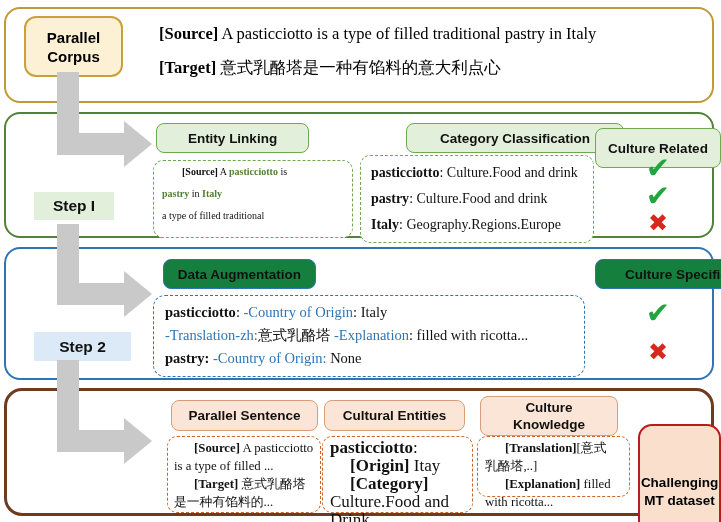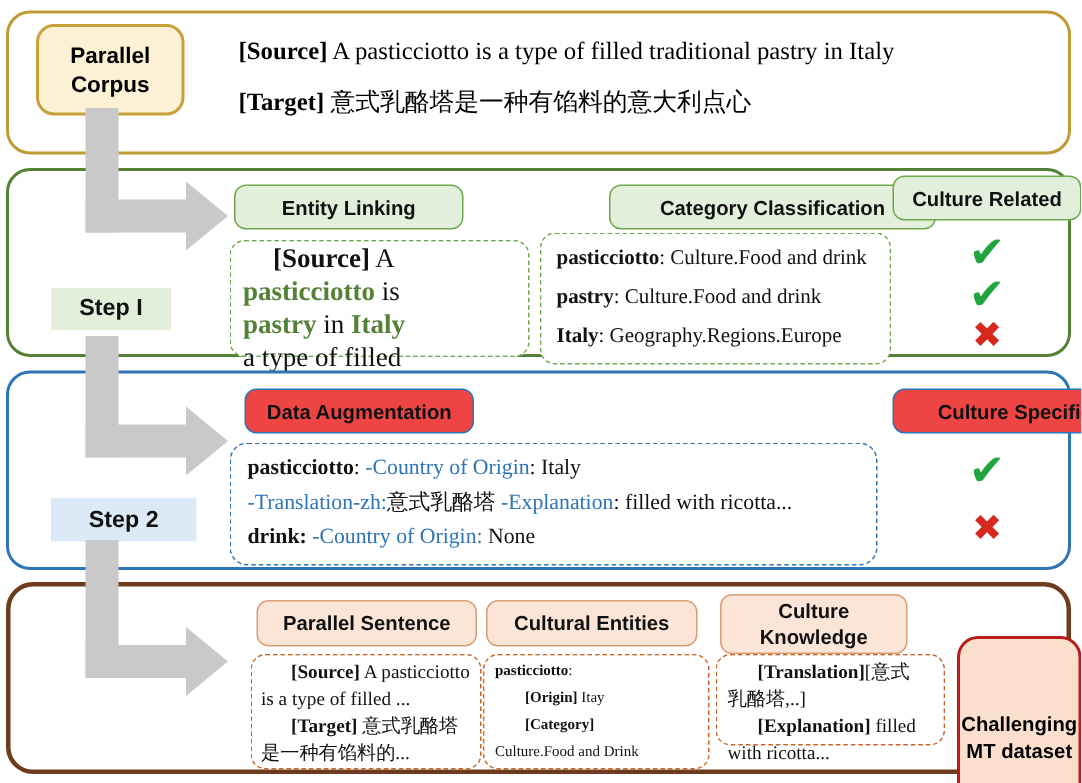--- a/index.html
+++ b/index.html
@@ -11,21 +11,21 @@
   .band-top  {top:7px;  height:96px; border:2.5px solid #BF9B35;border-radius:16px;}
   .band-step1{top:112px;height:126px;border:2.5px solid #538135;border-radius:16px;}
   .band-step2{top:247px;height:133px;border:2.5px solid #2E75B6;border-radius:16px;}
   .band-out  {top:388px;height:128px;border:3px solid #6E3B1E;border-radius:18px;}
 
   
   .header{position:absolute;display:flex;flex-direction:column;align-items:center;justify-content:center;
           border-radius:8px;font-weight:bold;font-size:13.5px;color:#111;
           box-sizing:border-box;text-align:right;line-height:17px;}
   .header-green {background:#E2EFDA;border:1.5px solid #6FA84F;}
-  .header-blue  {background:#ef4444;border:1.5px solid #2E75B6;}
+  .header-blue  {background:#15803d;border:1.5px solid #2E75B6;}
   .header-orange{background:#FBE5D6;border:1.5px solid #DA9E76;}
 
   .steplabel{position:absolute;display:flex;align-items:center;justify-content:center;
              font-weight:bold;font-size:15.5px;color:#111;}
   .steplabel-green{background:#E2EFDA;}
   .steplabel-blue {background:#DCEAF7;}
 
   
   .dashedbox{position:absolute;border-radius:10px;box-sizing:border-box;
              font-family:"Liberation Serif",serif;color:#111;background:#fff;}
@@ -79,76 +79,76 @@
     <div class="topsentences">
       <div class="line"><span class="seg-tag">[Source]</span><span class="seg-plain">  A pasticciotto is a type of filled traditional pastry in Italy</span></div>
       <div class="line"><span class="seg-tag">[Target]</span><span class="seg-plain">  意式乳酪塔是一种有馅料的意大利点心</span></div>
     </div>
   </div>
 
   <div class="band band-step1">
     <div class="steplabel steplabel-green" style="left:28px;top:78px;width:80px;height:28px;">Step I</div>
 
     <div class="header header-green" style="left:150px;top:9px;width:153px;height:30px;">Entity Linking</div>
-    <div class="dashedbox dashed-green" style="left:147px;top:46px;width:200px;height:78px;padding:0 8px;font-size:18px;line-height:22px;">
+    <div class="dashedbox dashed-green" style="left:147px;top:46px;width:200px;height:78px;padding:0 8px;font-size:10px;line-height:22px;">
         <div class="line"><span class="seg-tag">[Source]</span><span class="seg-plain">  A </span><span class="seg-entity">pasticciotto</span><span class="seg-plain"> is</span></div>
         <div class="line"><span class="seg-entity">pastry</span><span class="seg-plain"> in </span><span class="seg-entity">Italy</span></div>
         <div class="line"><span class="seg-plain">a type of filled traditional</span></div>
       </div>
 
     <div class="header header-green" style="left:367px;top:9px;width:218px;height:30px;margin-left:33px;">Category Classification</div>
     <div class="dashedbox dashed-green" style="left:354px;top:41px;width:234px;height:88px;padding:4px 10px;font-size:14px;line-height:26px;">
         <div class="line"><span class="seg-bold">pasticciotto</span><span class="seg-plain">: </span><span class="seg-plain">Culture.Food and drink</span></div>
         <div class="line"><span class="seg-bold">pastry</span><span class="seg-plain">: </span><span class="seg-plain">Culture.Food and drink</span></div>
         <div class="line"><span class="seg-bold">Italy</span><span class="seg-plain">: </span><span class="seg-plain">Geography.Regions.Europe</span></div>
       </div>
 
-    <div class="header header-green" style="left:589px;top:3px;width:126px;height:30px;">Culture Related</div>
+    <div class="header header-green" style="left:589px;top:14px;width:126px;height:40px;">Culture Related</div>
     <div class="marks" style="left:600px;top:40px;width:104px;">
         <span class="mark mark-check">✔</span>
         <span class="mark mark-check">✔</span>
         <span class="mark mark-cross">✖</span>
       </div>
   </div>
 
   <div class="band band-step2">
     <div class="steplabel steplabel-blue" style="left:28px;top:83px;width:97px;height:29px;">Step 2</div>
 
     <div class="header header-blue" style="left:157px;top:10px;width:153px;height:30px;">Data Augmentation</div>
     <div class="dashedbox dashed-blue" style="left:147px;top:46px;width:432px;height:82px;padding:5px 11px;font-size:14.5px;line-height:23px;border-radius:12px;">
         <div class="line"><span class="seg-bold">pasticciotto</span><span class="seg-plain">: </span><span class="seg-blue">-Country of Origin</span><span class="seg-plain">: Italy</span></div>
         <div class="line"><span class="seg-blue">-Translation-zh:</span><span class="seg-plain">意式乳酪塔 </span><span class="seg-blue">-Explanation</span><span class="seg-plain">: filled with ricotta...</span></div>
-        <div class="line"><span class="seg-bold">drink: </span><span class="seg-blue">-Country of Origin:</span><span class="seg-plain"> None</span></div>
+        <div class="line"><span class="seg-bold">pastry: </span><span class="seg-blue">-Country of Origin:</span><span class="seg-plain"> None</span></div>
       </div>
 
     <div class="header header-blue" style="left:589px;top:10px;width:147px;height:30px;padding-left:16px;">Culture Specific</div>
     <div class="marks" style="left:600px;top:50px;width:104px;gap:12px;">
         <span class="mark mark-check">✔</span>
         <span class="mark mark-cross">✖</span>
       </div>
   </div>
 
   <div class="band band-out">
     <div class="header header-orange" style="left:164px;top:9px;width:147px;height:31px;">Parallel Sentence</div>
     <div class="dashedbox dashed-orange" style="left:160px;top:45px;width:154px;height:77px;padding:2px 6px;font-size:12.8px;line-height:18px;">
         <div class="line"><span class="seg-tag">[Source]</span><span class="seg-plain"> A pasticciotto</span></div>
         <div class="line"><span class="seg-plain">is a type of filled ...</span></div>
         <div class="line"><span class="seg-tag">[Target]</span><span class="seg-plain">  意式乳酪塔</span></div>
         <div class="line"><span class="seg-plain">是一种有馅料的...</span></div>
       </div>
 
     <div class="header header-orange" style="left:317px;top:9px;width:141px;height:31px;">Cultural Entities</div>
-    <div class="dashedbox dashed-orange" style="left:315px;top:45px;width:151px;height:77px;padding:2px 7px;font-size:10px;line-height:18px;">
+    <div class="dashedbox dashed-orange" style="left:315px;top:45px;width:151px;height:77px;padding:2px 7px;font-size:17px;line-height:18px;">
         <div class="line"><span class="seg-bold">pasticciotto</span><span class="seg-plain">:</span></div>
         <div class="line"><span class="seg-tag">[Origin]</span><span class="seg-plain">  Itay</span></div>
         <div class="line"><span class="seg-tag">[Category]</span></div>
         <div class="line"><span class="seg-plain">Culture.Food and Drink</span></div>
       </div>
 
-    <div class="header header-orange" style="left:473px;top:5px;width:125px;height:40px;">
+    <div class="header header-orange" style="left:473px;top:5px;width:138px;height:40px;">
       <div>Culture</div>
       <div>Knowledge</div>
     </div>
     <div class="dashedbox dashed-orange" style="left:470px;top:45px;width:153px;height:61px;padding:2px 7px;font-size:12.8px;line-height:18px;">
         <div class="line"><span class="seg-tag">[Translation]</span><span class="seg-plain">[意式</span></div>
         <div class="line"><span class="seg-plain">乳酪塔,..]</span></div>
         <div class="line"><span class="seg-tag">[Explanation]</span><span class="seg-plain"> filled</span></div>
         <div class="line"><span class="seg-plain">with ricotta...</span></div>
       </div>
 

